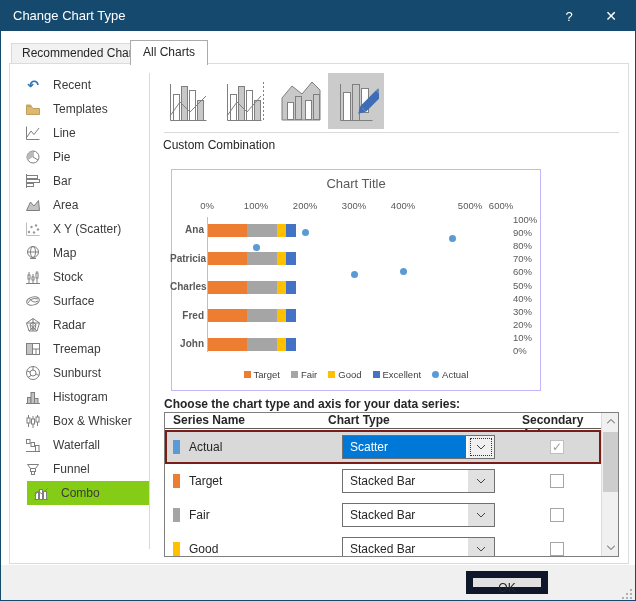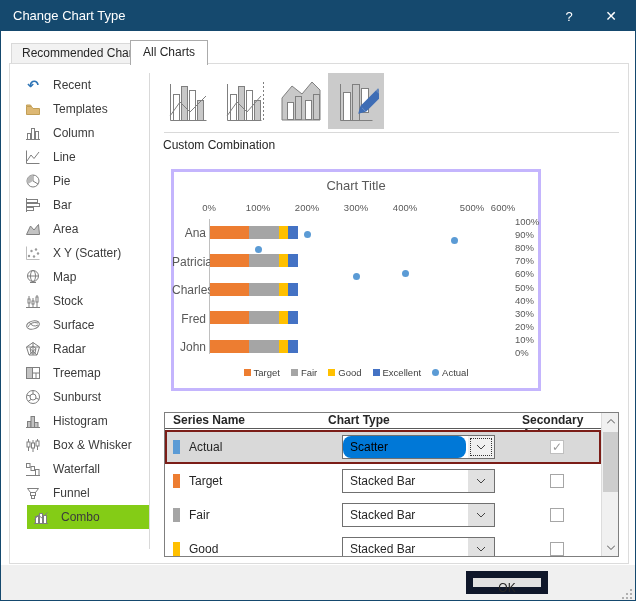--- a/index.html
+++ b/index.html
@@ -50,26 +50,26 @@
   
   .thumb { position:absolute; top:75px; width:46px; height:50px; cursor:pointer; z-index:4; }
   .thumb-sel-bg { position:absolute; left:327px; top:72px; width:56px; height:56px;
                   background:#cbcbcb; cursor:pointer; z-index:4; display:flex; align-items:center; justify-content:center; }
   .thumb-divider { position:absolute; left:163px; top:131px; width:455px; height:1px; background:#d9d9d9; z-index:4; }
 
   .section-title { position:absolute; left:162px; top:137px; font-size:12px; color:#262626; z-index:4; }
 
   
   .chartbox { position:absolute; left:170px; top:168px; width:370px; height:222px;
-              border:3px solid #c4b5fd; z-index:4; background:#fff; }
+              border:1px solid #c4b5fd; z-index:4; background:#fff; }
   .chartbox .ct { position:absolute; top:6px; left:0; width:100%; text-align:center;
                   font-size:13px; color:#595959; }
   .chx { position:absolute; width:36px; text-align:center; font-size:9.5px; color:#595959; }
   .chy { position:absolute; width:30px; text-align:left; font-size:9.5px; color:#595959; }
-  .ccat { position:absolute; width:34px; text-align:right; font-size:12px; color:#595959; }
+  .ccat { position:absolute; width:34px; text-align:right; font-size:10px; color:#595959;font-weight:bold; }
   .cbar { position:absolute; height:13px; }
   .cdot { position:absolute; width:7px; height:7px; border-radius:50%; }
   .caxis { position:absolute; background:#bfbfbf; }
   .clegend { position:absolute; left:0; bottom:10px; width:100%; display:flex;
              justify-content:center; gap:11px; font-size:9.5px; color:#404040; }
   .clegend .li { display:flex; align-items:center; gap:3px; }
   .clegend .sq { width:7px; height:7px; display:inline-block; }
   .clegend .ci { width:7px; height:7px; border-radius:50%; display:inline-block; }
 
   .instruction { position:absolute; left:163px; top:396px; font-size:12px; font-weight:600;
@@ -86,21 +86,21 @@
   .trow.sel { background:#d9d9d9; border:2px solid #7b1d17; }
   .marker { position:absolute; left:8px; top:10px; width:7px; height:14px; }
   .tname { position:absolute; left:24px; top:10px; font-size:12px; color:#262626; }
   .combo { position:absolute; left:177px; top:5px; width:153px; height:24px;
            border:1px solid #707070; background:#fff; cursor:pointer; }
   .combo .ctext { position:absolute; left:0; top:0; bottom:0; right:26px; font-size:12px;
                   color:#262626; padding:4px 0 0 7px; }
   .combo .cbtn { position:absolute; right:0; top:0; width:26px; height:22px; background:#e1e1e1;
                  display:flex; align-items:center; justify-content:center; }
   .trow.sel .combo { top:3px; }
-  .combo.focused .ctext { background:#0078d7; color:#000000; right:28px;border-radius:8px; }
+  .combo.focused .ctext { background:#0078d7; color:#ffffff; right:28px; }
   .combo.focused .cbtn { width:26px; background:#f0f0f0; outline:1px dotted #333; outline-offset:-3px; }
   .checkbox { position:absolute; left:385px; top:10px; width:14px; height:14px;
               border:1px solid #a6a6a6; background:#fff; cursor:pointer;
               font-size:12px; line-height:12px; text-align:center; color:#999; }
   .checkbox.disabled { border-color:#bfbfbf; cursor:default; }
 
   
   .sscroll { position:absolute; right:0; top:0; width:17px; height:143px; background:#f0f0f0;
              border-left:1px solid #dcdcdc; }
   .sarrow { position:absolute; left:0; width:17px; height:17px; display:flex; align-items:center;
@@ -137,33 +137,20 @@
         </span>
       <span class="si-label">Recent</span>
     </div>
     <div class="side-item">
       <span class="si-icon">
         <svg width="16" height="16">
             <path d="M1.5 5.5 h5 l1.5 2 h6.5 v6 h-13 z M1.5 5.5 v-1.5 h4 l1 1.5" fill="#ddb874" stroke="#c29f56"></path>
           </svg>
       </span>
       <span class="si-label">Templates</span>
-    </div>
-    <div class="side-item">
-      <span class="si-icon">
-        <svg width="16" height="16">
-            <g fill="#fff" stroke="#7f7f7f">
-              <rect x="2.5" y="8.5" width="3" height="6"></rect>
-              <rect x="6.5" y="3.5" width="3" height="11"></rect>
-              <rect x="10.5" y="6.5" width="3" height="8"></rect>
-            </g>
-            <line x1="1" y1="14.5" x2="15" y2="14.5" stroke="#7f7f7f"></line>
-          </svg>
-      </span>
-      <span class="si-label">Column</span>
     </div>
     <div class="side-item">
       <span class="si-icon">
         <svg width="16" height="16">
             <path d="M1.5 1.5 v13 h13" fill="none" stroke="#7f7f7f"></path>
             <polyline points="2,12 6,6 9,9.5 14,3" fill="none" stroke="#7f7f7f"></polyline>
           </svg>
       </span>
       <span class="si-label">Line</span>
     </div>
@@ -482,20 +469,21 @@
           <span class="sq" style="background: rgb(68, 114, 196);"></span>
           <span>Excellent</span>
         </span>
         <span class="li">
           <span class="ci" style="background: rgb(91, 155, 213);"></span>
           <span>Actual</span>
         </span>
       </div>
     </div>
 
+  <div class="instruction">Choose the chart type and axis for your data series:</div>
 
   <div class="stable">
     <div class="sheader">
       <span class="h-name">Series Name</span>
       <span class="h-type">Chart Type</span>
       <span class="h-axis">Secondary Axis</span>
     </div>
 
     <div class="trow sel" style="top:17px">
       <span class="marker" style="top: 8px; left: 6px; background: rgb(91, 155, 213);"></span>

